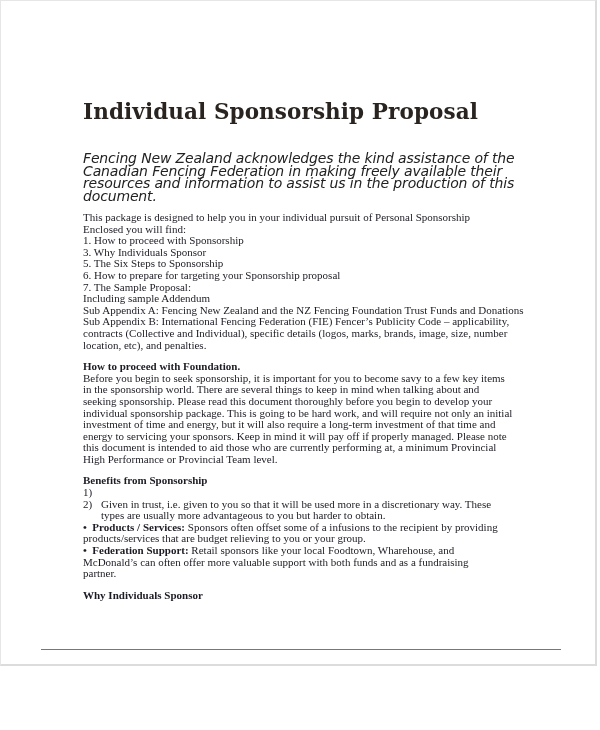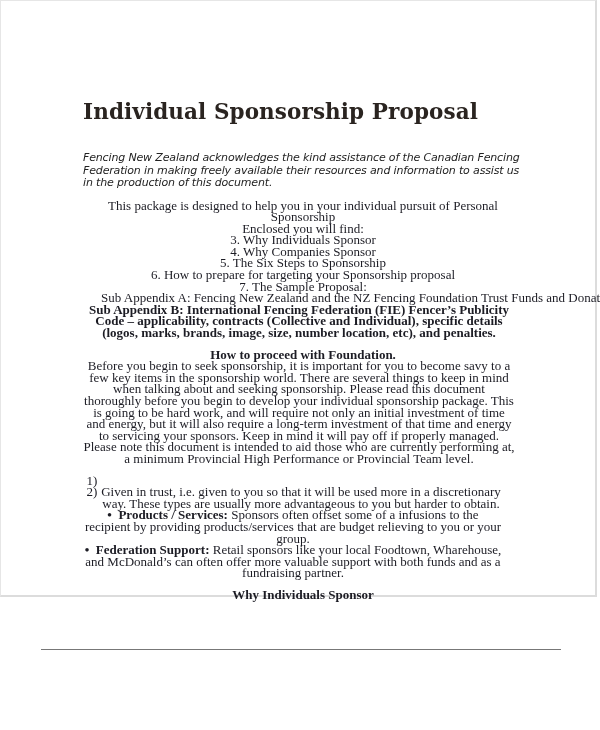--- a/index.html
+++ b/index.html
@@ -5,21 +5,21 @@
   html, body { margin: 0; padding: 0; }
   body {
     width: 600px; height: 730px; overflow: hidden;
     background: #ffffff;
     position: relative;
     font-family: "Liberation Serif", serif;
     color: #1c1c24;
   }
   .page {
     position: absolute; left: 0; top: 0;
-    width: 597px; height: 597px;
+    width: 597px; height: 666px;
     border-right: 2px solid #dcdcdc;
     border-bottom: 2px solid #dcdcdc;
     border-left: 1px solid #e6e6e6;
     border-top: 1px solid #e6e6e6;
     background: #ffffff;
     box-sizing: border-box;
   }
   .content {
     position: absolute; left: 82px; top: 97px; width: 440px;
   }
@@ -29,26 +29,26 @@
     font-size: 21.5px;
     color: #2a2420;
     margin: 0;
     line-height: 28px;
     letter-spacing: 0.1px;
   }
   .intro {
     margin-top: 26px;
     font-family: "DejaVu Sans", sans-serif;
     font-style: italic;
-    font-size: 11px;
+    font-size: 14px;
     line-height: 12.5px;
     color: #222;
     letter-spacing: -0.15px;
   }
-  .block { font-size: 13px; line-height: 11.6px; text-align: center; }
+  .block { font-size: 11px; line-height: 11.6px; }
   .block p { margin: 0; }
   .gap-med { height: 10px; }
   .heading { font-weight: bold; }
   .numlist { margin: 0; padding: 0; list-style: none; }
   .numlist li { display: flex; }
   .numlist .num { width: 18px; flex: none; }
   .bullet-b { font-weight: bold; }
   .footer-line {
     position: absolute; left: 40px; top: 648px; width: 520px; height: 1px;
     background: #777;
@@ -63,39 +63,41 @@
 <div class="page">
   <div class="clip">
     <div class="content">
       <h1 class="title">Individual Sponsorship Proposal</h1>
 
       <p class="intro" style="margin-bottom:0;">Fencing New Zealand acknowledges the kind assistance of the Canadian Fencing Federation in making freely available their resources and information to assist us in the production of this document.</p>
 
       <div class="block" style="margin-top:10px;">
         <p>This package is designed to help you in your individual pursuit of Personal Sponsorship</p>
         <p>Enclosed you will find:</p>
+        <p>1. How to proceed with Sponsorship</p>
         <p>3. Why Individuals Sponsor</p>
-        <p>4. Why Companies Sponsor</p>
         <p>5. The Six Steps to Sponsorship</p>
         <p>6. How to prepare for targeting your Sponsorship proposal</p>
         <p>7. The Sample Proposal:</p>
-        <p style="white-space:nowrap;margin-left:18px;">Sub Appendix A: Fencing New Zealand and the NZ Fencing Foundation Trust Funds and Donations</p>
-        <p style="width:432px;font-weight:bold;">Sub Appendix B: International Fencing Federation (FIE) Fencer’s Publicity Code – applicability, contracts (Collective and Individual), specific details (logos, marks, brands, image, size, number location, etc), and penalties.</p>
+        <p>Including sample Addendum</p>
+        <p style="white-space:nowrap;">Sub Appendix A: Fencing New Zealand and the NZ Fencing Foundation Trust Funds and Donations</p>
+        <p style="width:432px;">Sub Appendix B: International Fencing Federation (FIE) Fencer’s Publicity Code – applicability, contracts (Collective and Individual), specific details (logos, marks, brands, image, size, number location, etc), and penalties.</p>
       </div>
 
       <div class="gap-med"></div>
 
       <div class="block">
         <p class="heading">How to proceed with Foundation.</p>
         <p style="width:432px;">Before you begin to seek sponsorship, it is important for you to become savy to a few key items in the sponsorship world. There are several things to keep in mind when talking about and seeking sponsorship. Please read this document thoroughly before you begin to develop your individual sponsorship package. This is going to be hard work, and will require not only an initial investment of time and energy, but it will also require a long-term investment of that time and energy to servicing your sponsors. Keep in mind it will pay off if properly managed. Please note this document is intended to aid those who are currently performing at, a minimum Provincial High Performance or Provincial Team level.</p>
       </div>
 
       <div class="gap-med"></div>
 
       <div class="block">
+        <p class="heading">Benefits from Sponsorship</p>
         <ul class="numlist">
           <li>
             <span class="num">1)</span>
           </li>
           <li>
             <span class="num">2)</span>
             <span style="width:400px;">Given in trust, i.e. given to you so that it will be used more in a discretionary way. These types are usually more advantageous to you but harder to obtain.</span>
           </li>
         </ul>
         <p style="width:420px;">

